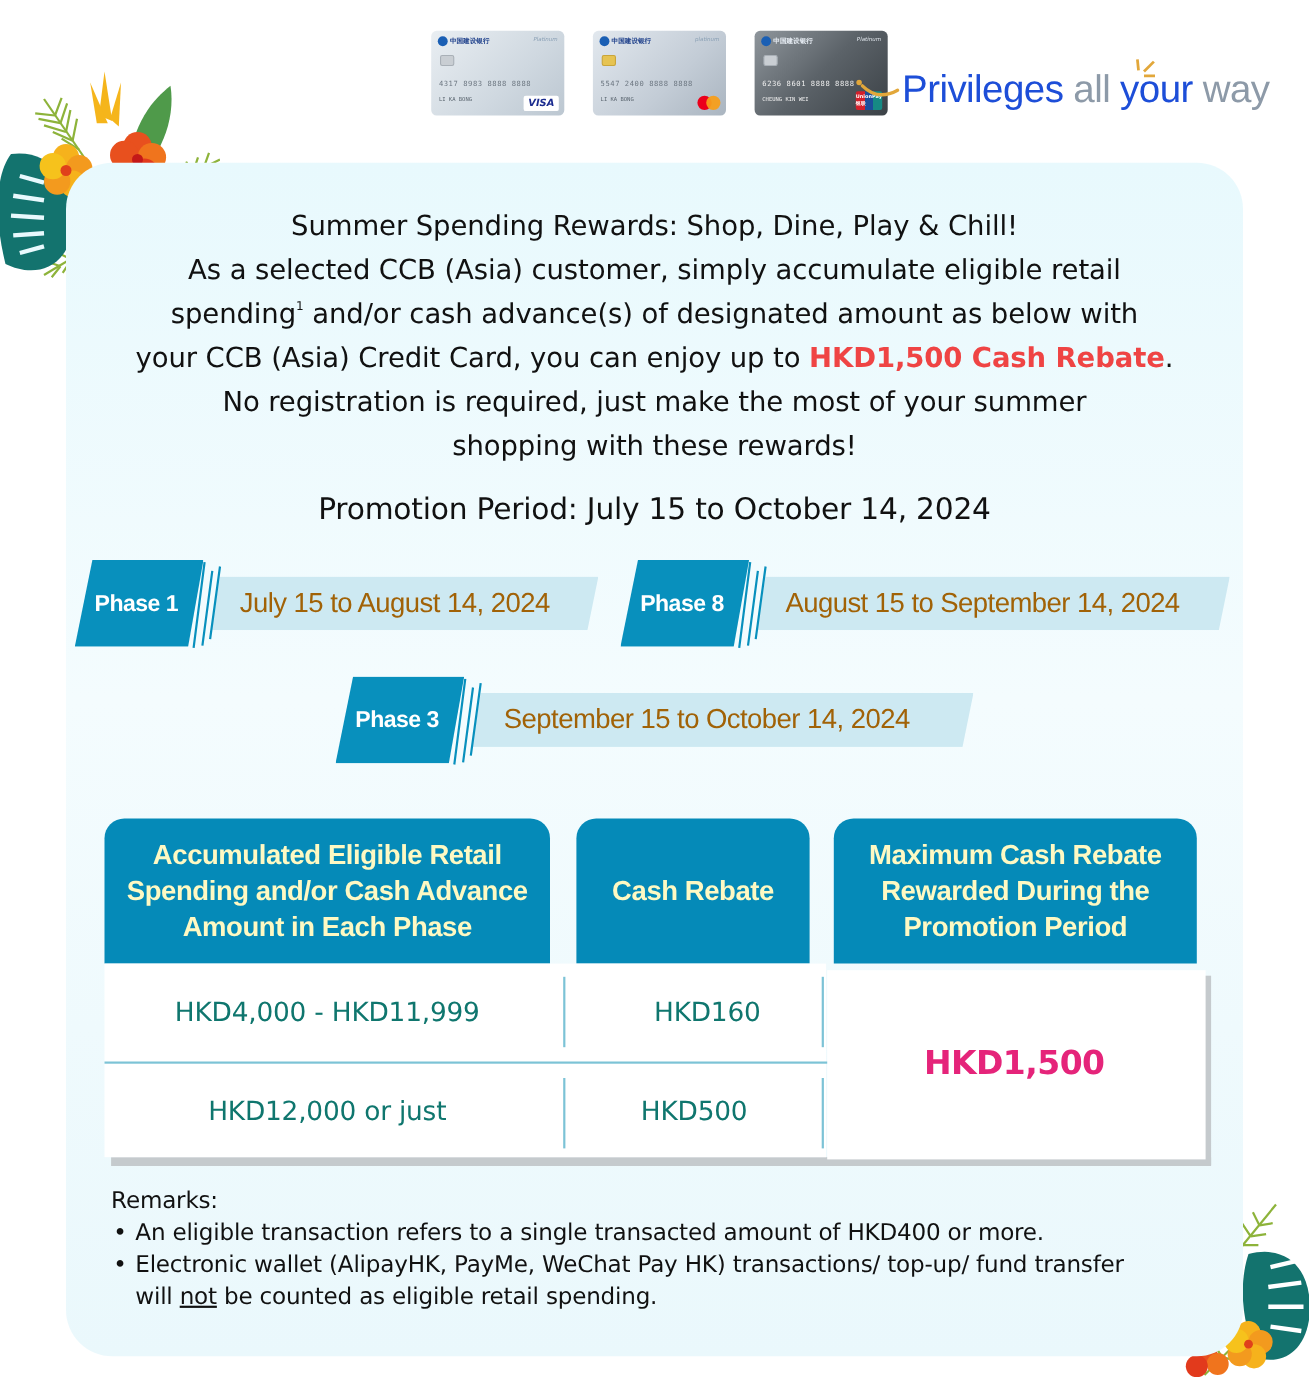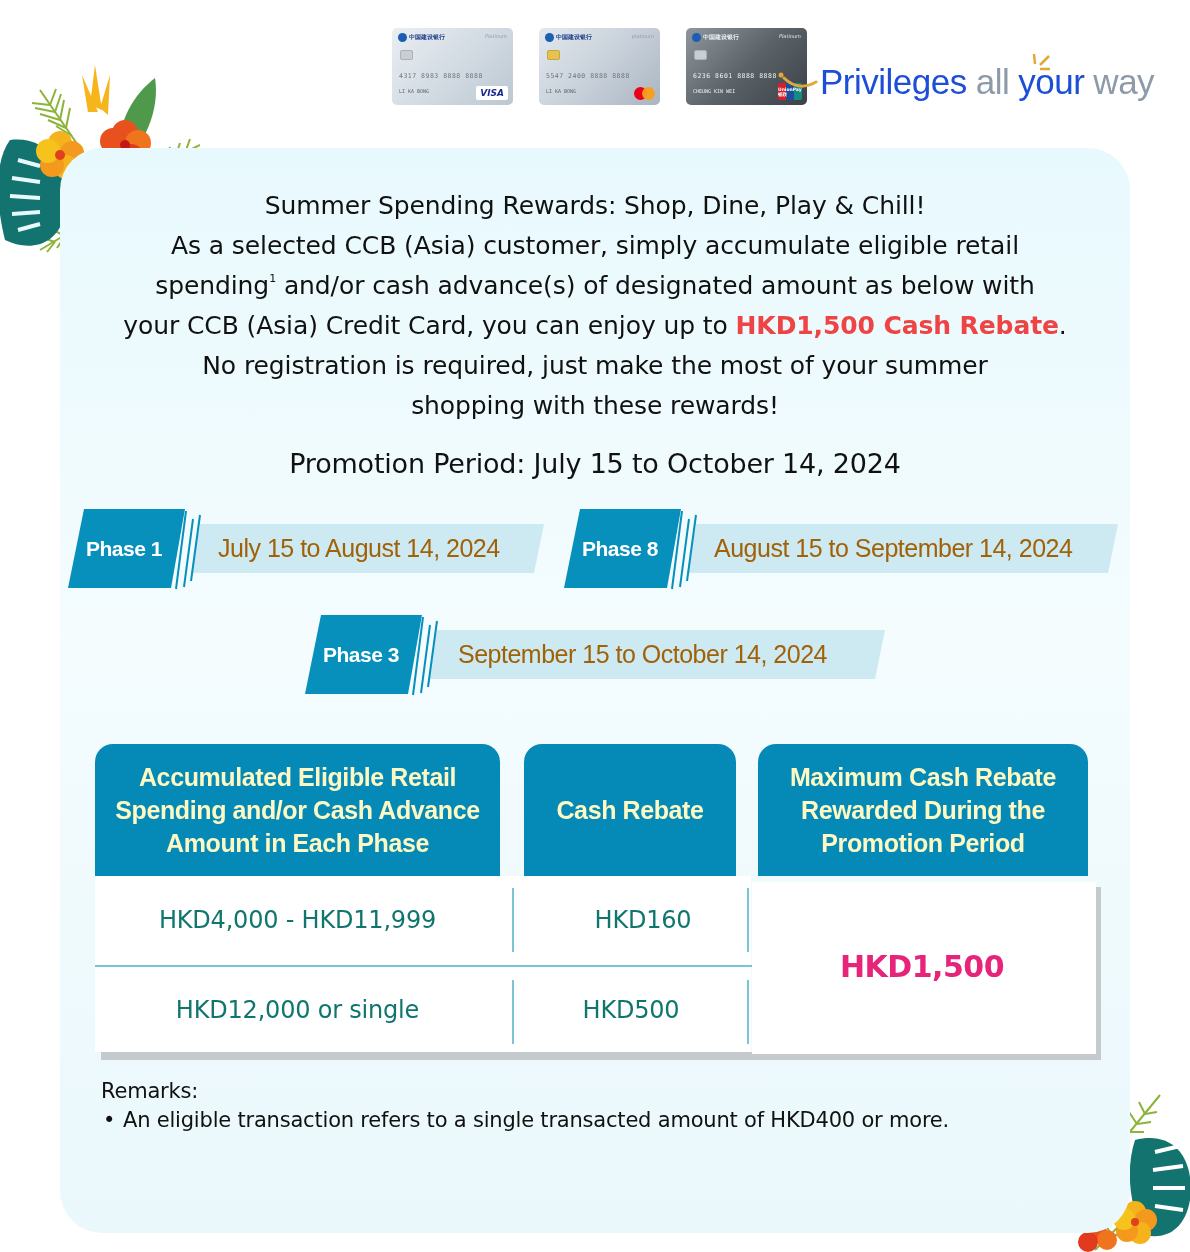--- a/index.html
+++ b/index.html
@@ -279,29 +279,30 @@
   <div>Rewarded During the</div>
   <div>Promotion Period</div>
 </div>
 
 <div class="shadow-bottom"></div>
 <div class="tbody-left"></div>
 <div class="tbody-right"></div>
 
 <div class="cell" style="left:95px; top:888px; width:405px; height:64px;">HKD4,000 - HKD11,999</div>
 <div class="cell" style="left:514px; top:888px; width:234px; height:64px;margin-left:12px;">HKD160</div>
-<div class="cell" style="left:95px; top:978px; width:405px; height:64px;">HKD12,000 or single</div>
+<div class="cell" style="left:95px; top:978px; width:405px; height:64px;">HKD12,000 or just</div>
 <div class="cell" style="left:514px; top:978px; width:234px; height:64px;">HKD500</div>
 
 <div class="vline" style="left:512px; top:888px; height:64px;"></div>
 <div class="vline" style="left:747px; top:888px; height:64px;"></div>
 <div class="hline" style="left:95px; top:965px; width:657px;"></div>
 <div class="vline" style="left:512px; top:980px; height:64px;"></div>
 <div class="vline" style="left:747px; top:980px; height:64px;"></div>
 
 <div class="max">HKD1,500</div>
 
 <div class="remarks">
   <div>Remarks:</div>
   <ul>
     <li><span>An eligible transaction refers to a single transacted amount of HKD400 or more.</span></li>
+    <li><span>Electronic wallet (AlipayHK, PayMe, WeChat Pay HK) transactions/ top-up/ fund transfer</span><br><span>will </span><u>not</u><span> be counted as eligible retail spending.</span></li>
   </ul>
 </div>
 
 </body></html>

